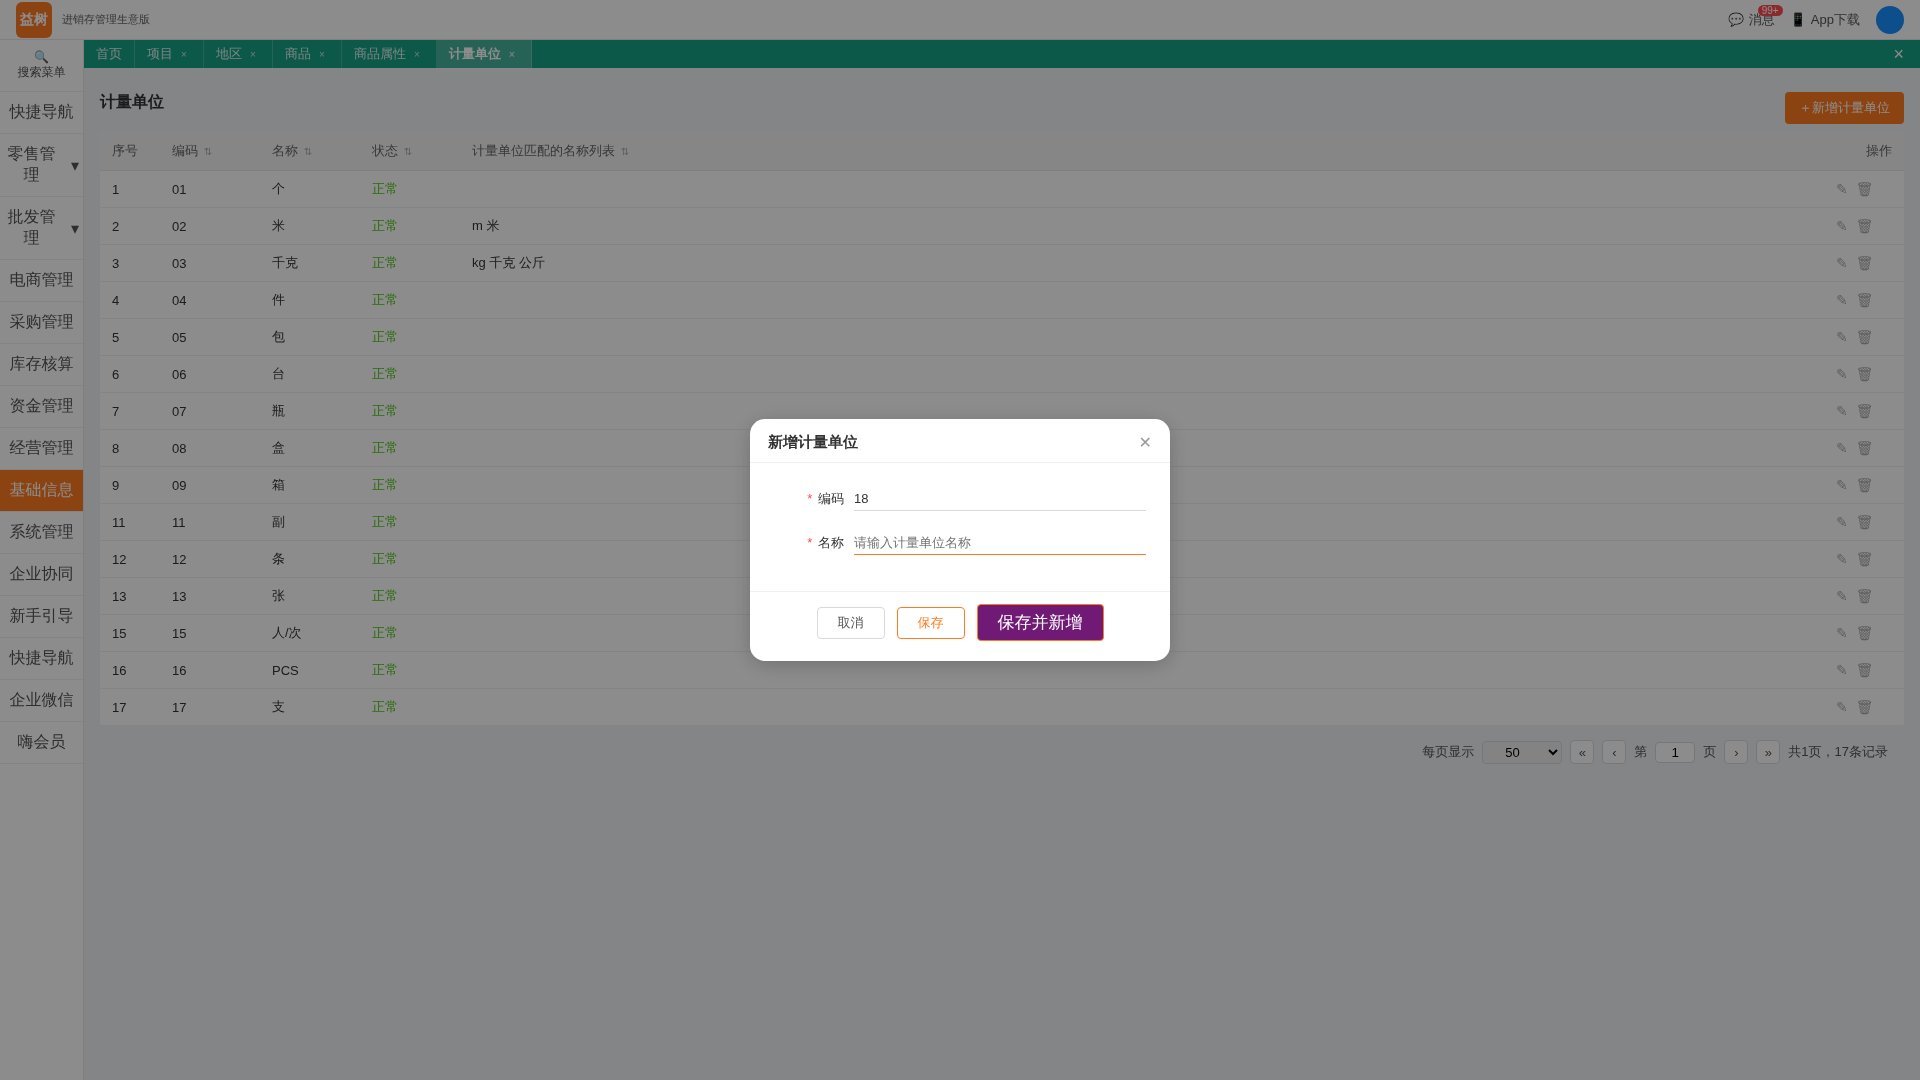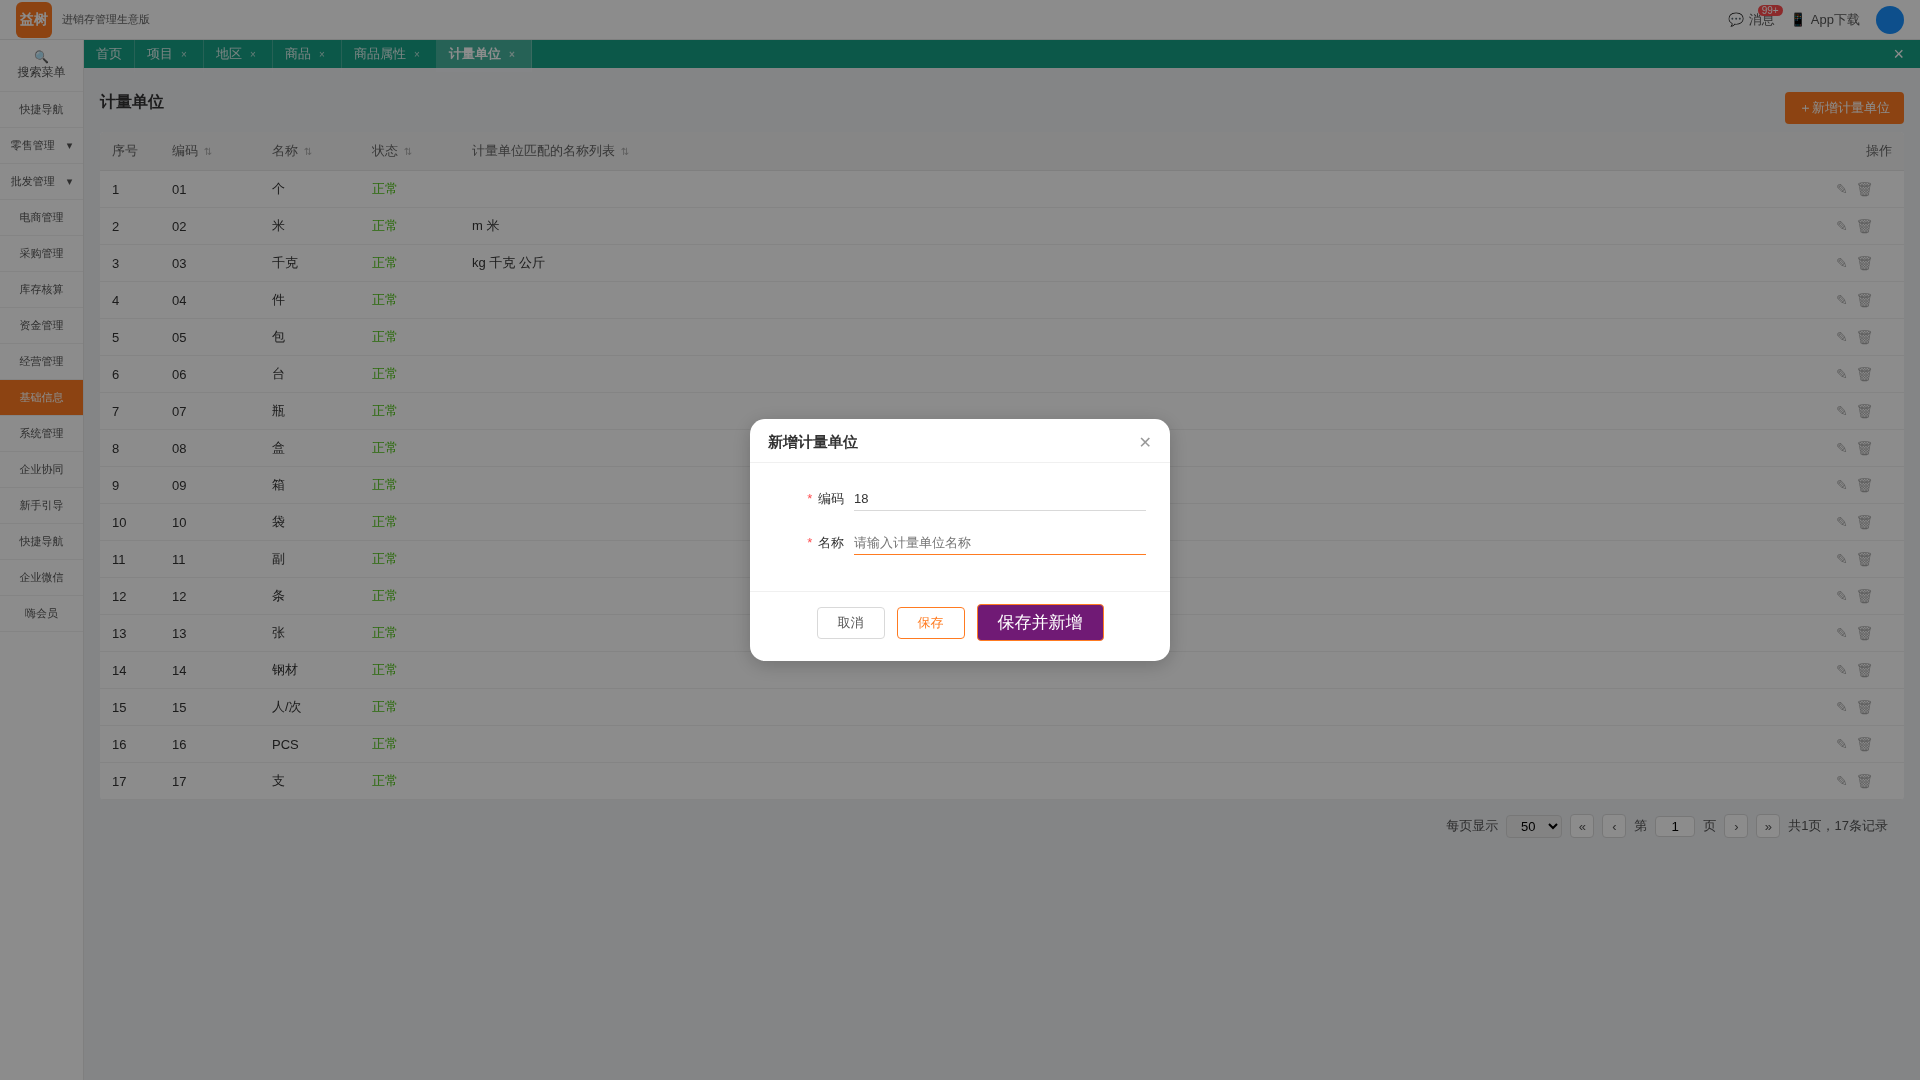--- a/index.html
+++ b/index.html
@@ -12,21 +12,21 @@
     .logo-icon { width: 36px; height: 36px; background: #ff7b21; border-radius: 6px; display: flex; align-items: center; justify-content: center; color: #fff; font-weight: bold; font-size: 14px; }
     .logo-text { font-size: 11px; color: #666; font-family: Liberation Serif, serif; }
     .topbar-right { display: flex; align-items: center; gap: 16px; }
     .topbar-btn { display: flex; align-items: center; gap: 4px; font-size: 13px; color: #555; cursor: pointer; position: relative; }
     .badge { background: #ff4d4f; color: #fff; font-size: 10px; border-radius: 8px; padding: 0 4px; min-width: 16px; text-align: center; position: absolute; top: -6px; right: -8px; }
     .avatar { width: 28px; height: 28px; background: #1890ff; border-radius: 50%; }
 
     
     .sidebar { width: 84px; background: #fff; position: fixed; top: 40px; left: 0; bottom: 0; display: flex; flex-direction: column; border-right: 1px solid #e8e8e8; z-index: 90; overflow-y: auto; }
     .sidebar-search { padding: 10px 8px; font-size: 12px; color: #555; text-align: center; cursor: pointer; border-bottom: 1px solid #f0f0f0; }
-    .sidebar-item { padding: 10px 4px; font-size: 11px; color: #555; text-align: center; cursor: pointer; border-bottom: 1px solid #f0f0f0; }
+    .sidebar-item { padding: 10px 4px; font-size: 16px; color: #555; text-align: center; cursor: pointer; border-bottom: 1px solid #f0f0f0; }
     .sidebar-item.active { background: #ff7b21; color: #fff; }
     .sidebar-item.has-arrow { display: flex; align-items: center; justify-content: center; gap: 12px; }
     .tab-item { display: flex; align-items: center; gap: 4px; padding: 0 12px; height: 36px; color: rgba(255,255,255,0.85); cursor: pointer; font-size: 13px; border-right: 1px solid rgba(255,255,255,0.2); }
     .tab-item.active { background: rgba(255,255,255,0.2); color: #fff; font-weight: bold; }
     .tab-close { width: 14px; height: 14px; display: inline-flex; align-items: center; justify-content: center; border-radius: 50%; font-size: 10px; color: rgba(255,255,255,0.7); }
 
     
     .main { margin-left: 84px; margin-top: 76px; padding: 16px; min-height: calc(1080px - 76px); }
 
     
@@ -41,21 +41,21 @@
     thead tr { background: #f5f5f5; }
     th { padding: 10px 12px; text-align: left; font-weight: normal; color: #666; font-size: 13px; border-bottom: 1px solid #e8e8e8; white-space: nowrap; }
     td { padding: 9px 12px; border-bottom: 1px solid #f0f0f0; font-size: 13px; color: #333; }
     .status-normal { color: #52c41a; }
     .sort-icon { color: #aaa; font-size: 10px; margin-left: 2px; cursor: pointer; }
     .action-icons { display: flex; gap: 8px; align-items: center; }
     .action-icon { color: #aaa; cursor: pointer; font-size: 14px; }
 
     
     .pagination { display: flex; align-items: center; justify-content: flex-end; padding: 14px 16px; gap: 8px; font-size: 13px; color: #555; }
-    .page-select { border: 1px solid #d9d9d9; border-radius: 4px; padding: 2px 6px; font-size: 13px; text-align: center; }
+    .page-select { border: 1px solid #d9d9d9; border-radius: 4px; padding: 2px 18px; font-size: 13px; }
     .page-btn { width: 24px; height: 24px; display: inline-flex; align-items: center; justify-content: center; border: 1px solid #d9d9d9; border-radius: 4px; cursor: pointer; background: #fff; color: #555; }
     .page-input { width: 40px; border: 1px solid #d9d9d9; border-radius: 4px; padding: 2px 6px; text-align: center; }
 
     
     .modal-overlay { position: fixed; inset: 0; background: rgba(0,0,0,0.45); z-index: 1000; display: flex; align-items: center; justify-content: center; }
     .modal { background: #fff; border-radius: 15px; width: 420px; box-shadow: 0 4px 20px rgba(0,0,0,0.2); }
     .modal-header { display: flex; align-items: center; justify-content: space-between; padding: 14px 18px 10px; border-bottom: 1px solid #f0f0f0; }
     .modal-title { font-size: 15px; font-weight: bold; color: #333; }
     .modal-close { cursor: pointer; color: #999; font-size: 16px; line-height: 1; }
     .modal-body { padding: 24px 24px 16px; }
@@ -328,33 +328,20 @@
     <td><span class="status-normal">正常</span></td>
     <td></td>
     <td>
       <div class="action-icons">
         <span class="action-icon">✎</span>
         <span class="action-icon">🗑</span>
       </div>
     </td>
   </tr>
           <tr>
-    <td>10</td>
-    <td>10</td>
-    <td>袋</td>
-    <td><span class="status-normal">正常</span></td>
-    <td></td>
-    <td>
-      <div class="action-icons">
-        <span class="action-icon">✎</span>
-        <span class="action-icon">🗑</span>
-      </div>
-    </td>
-  </tr>
-          <tr>
     <td>11</td>
     <td>11</td>
     <td>副</td>
     <td><span class="status-normal">正常</span></td>
     <td></td>
     <td>
       <div class="action-icons">
         <span class="action-icon">✎</span>
         <span class="action-icon">🗑</span>
       </div>
@@ -370,33 +357,20 @@
       <div class="action-icons">
         <span class="action-icon">✎</span>
         <span class="action-icon">🗑</span>
       </div>
     </td>
   </tr>
           <tr>
     <td>13</td>
     <td>13</td>
     <td>张</td>
-    <td><span class="status-normal">正常</span></td>
-    <td></td>
-    <td>
-      <div class="action-icons">
-        <span class="action-icon">✎</span>
-        <span class="action-icon">🗑</span>
-      </div>
-    </td>
-  </tr>
-          <tr>
-    <td>14</td>
-    <td>14</td>
-    <td>钢材</td>
     <td><span class="status-normal">正常</span></td>
     <td></td>
     <td>
       <div class="action-icons">
         <span class="action-icon">✎</span>
         <span class="action-icon">🗑</span>
       </div>
     </td>
   </tr>
           <tr>

